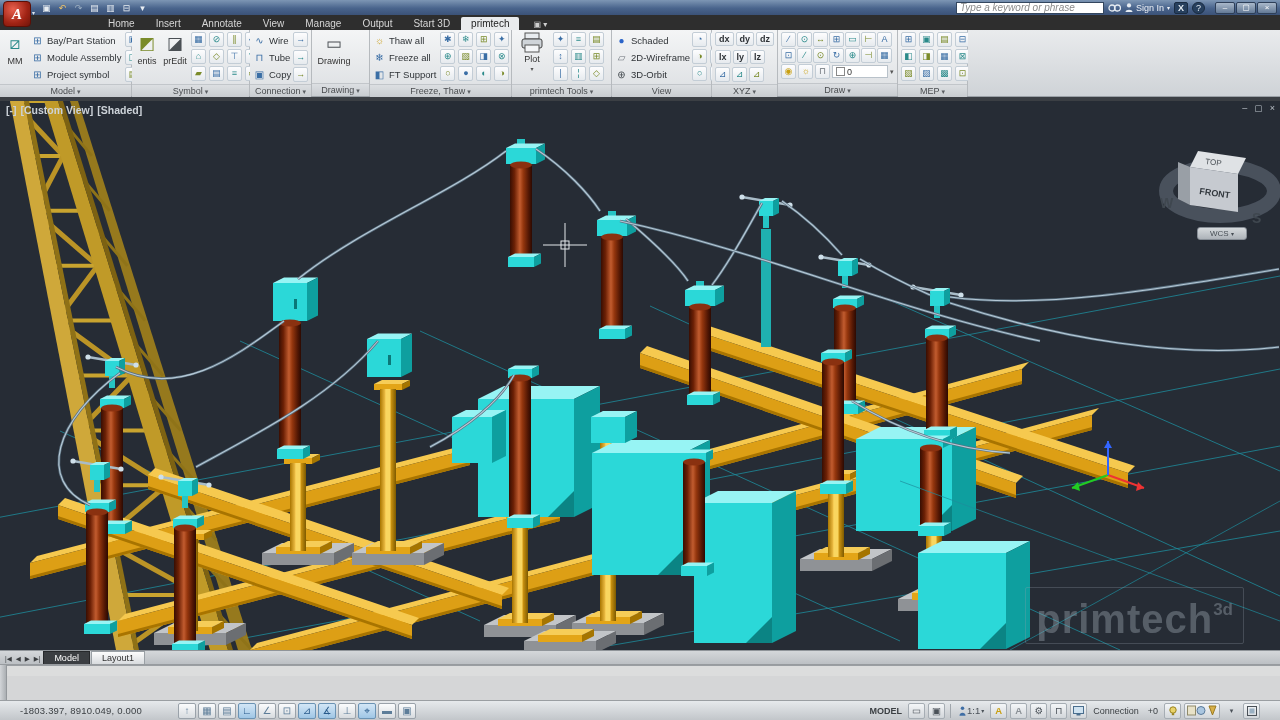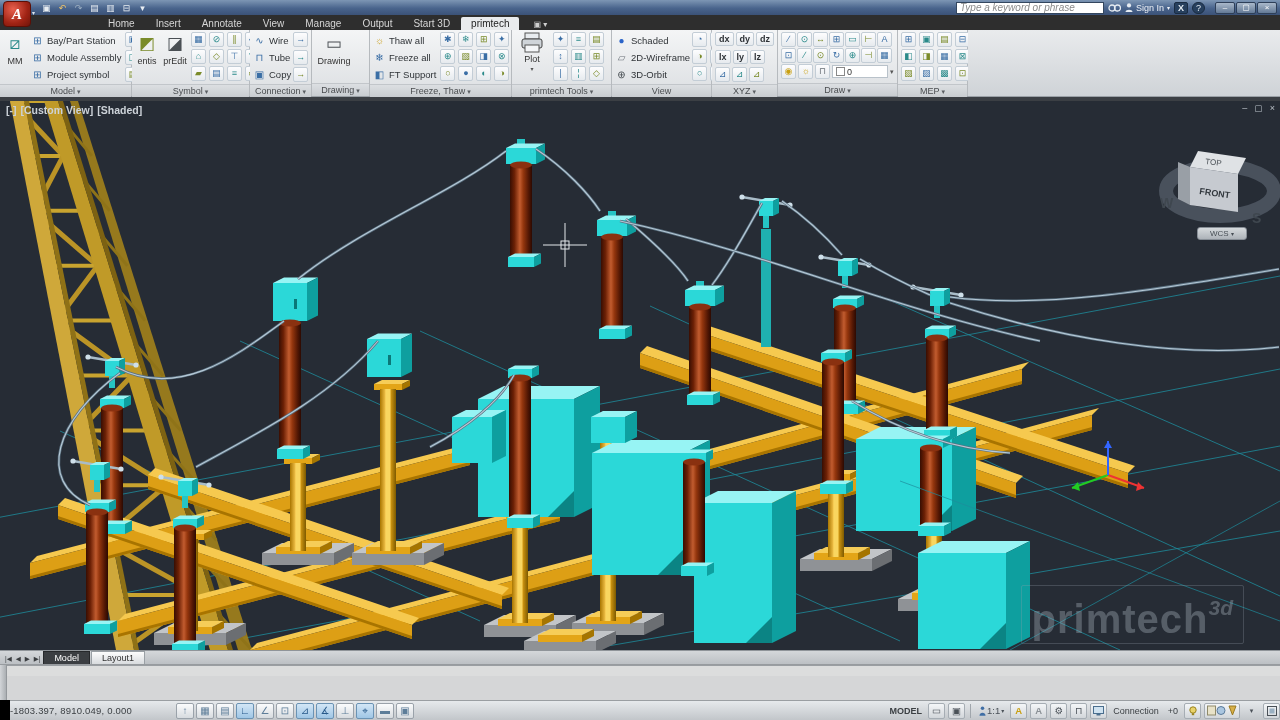--- a/index.html
+++ b/index.html
@@ -58,37 +58,37 @@
 
   .ribbonedge{height:5px;background:#3b3f44;border-top:1px solid #9aa0a6;}
 
   
   .viewport{height:549px;position:relative;background:#262c35;overflow:hidden;}
   .viewport svg{position:absolute;left:0;top:0;}
   .vplabel{position:absolute;top:3px;left:6px;z-index:5;font-size:10.5px;color:#cdd3d9;display:flex;gap:4px;font-weight:bold;}
   .vpwin{position:absolute;top:2px;right:5px;z-index:5;color:#b9c0c7;font-size:9px;display:flex;gap:7px;}
   .wcsbtn{position:absolute;left:1197px;top:126px;z-index:5;width:50px;height:13px;border-radius:3px;border:1px solid #878e96;background:linear-gradient(#d6dadd,#adb3b9);font-size:8px;color:#474e55;text-align:center;line-height:12px;}
   .watermark{position:absolute;right:36px;bottom:6px;z-index:4;border:1px solid rgba(150,160,172,.28);border-radius:2px;padding:0 10px 2px 10px;color:rgba(165,175,186,.38);font-weight:bold;font-size:40px;letter-spacing:1px;line-height:44px;}
-  .watermark sup{font-size:21px;vertical-align:18px;letter-spacing:0;font-style:italic;}
+  .watermark sup{font-size:17px;vertical-align:18px;letter-spacing:0;}
 
   
   .laybar{height:14px;background:linear-gradient(#d4d7da,#bcc0c4);border-top:1px solid #8f9499;display:flex;align-items:center;font-size:9px;color:#333;padding-left:3px;gap:1px;}
   .navg{font-size:6.5px;color:#3a3d40;padding:0 2px;}
   .ltab{height:13px;line-height:12px;padding:0 10px;border:1px solid #9aa0a5;border-bottom:none;background:linear-gradient(#fdfdfd,#d8dbde);color:#333;}
   .ltab.active{background:#3b3e42;color:#fff;border-color:#26282b;}
 
   
   .cmd{height:36px;background:#d5d6d7;border-top:1px solid #979b9f;display:flex;font-family:"DejaVu Sans Mono",monospace;font-size:10.5px;color:#101010;}
   .cmdgutter{width:7px;background:linear-gradient(90deg,#d2d5d8,#abafb3);border-right:1px solid #94989c;}
   .cmdbody{flex:1;display:flex;flex-direction:column;}
   .cmdhist{flex:1;padding:1px 5px;line-height:12px;white-space:pre;}
   .cmdinput{height:11px;border-top:1px solid #9a9ea2;background:#dcdddd;}
 
   
-  .sbar{height:20px;background:linear-gradient(#e6e9ec,#c2c6ca);border-top:1px solid #9a9ea2;display:flex;align-items:center;padding:0 0;gap:18px;font-size:9.5px;color:#3a3d40;margin-left:10px;}
+  .sbar{height:20px;background:linear-gradient(#e6e9ec,#c2c6ca);border-top:1px solid #9a9ea2;display:flex;align-items:center;padding:0 20px;gap:10px;font-size:9.5px;color:#3a3d40;}
   .coords{width:148px;letter-spacing:.2px;color:#3c4044;}
   .tbtn{width:18px;height:16px;border:1px solid #9aa2aa;border-radius:2px;background:linear-gradient(#fbfcfd,#d7dbdf);font-size:10px;line-height:14px;text-align:center;color:#5d7d99;}
   .tbtn.on{background:linear-gradient(#d3e6f6,#9fc6e5);border-color:#6b93b4;color:#27598a;}
   .sfill{flex:1;}
   .sbright{display:flex;align-items:center;gap:3px;}
   .sbtxt{font-size:9px;color:#3c4044;padding:0 3px;}
   .sbtn{height:16px;min-width:17px;border:1px solid #a6adb4;border-radius:2px;background:linear-gradient(#f4f6f8,#d2d6da);display:flex;align-items:center;justify-content:center;font-size:9.5px;color:#4a5158;padding:0 2px;gap:1px;}
   .sbtn.flat{border-color:transparent;background:transparent;}
   .sbsep{width:1px;height:14px;background:#a0a6ac;margin:0 2px;}
 </style>

